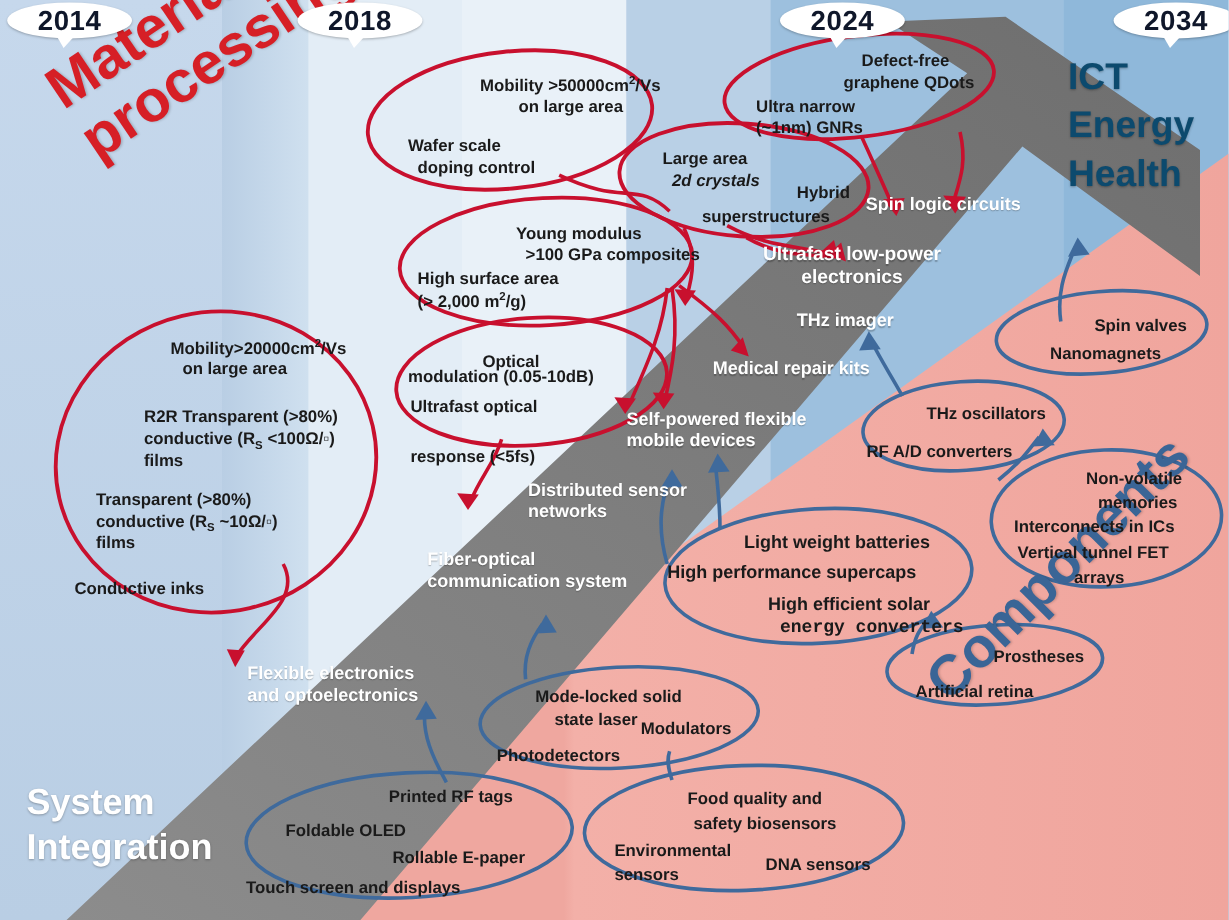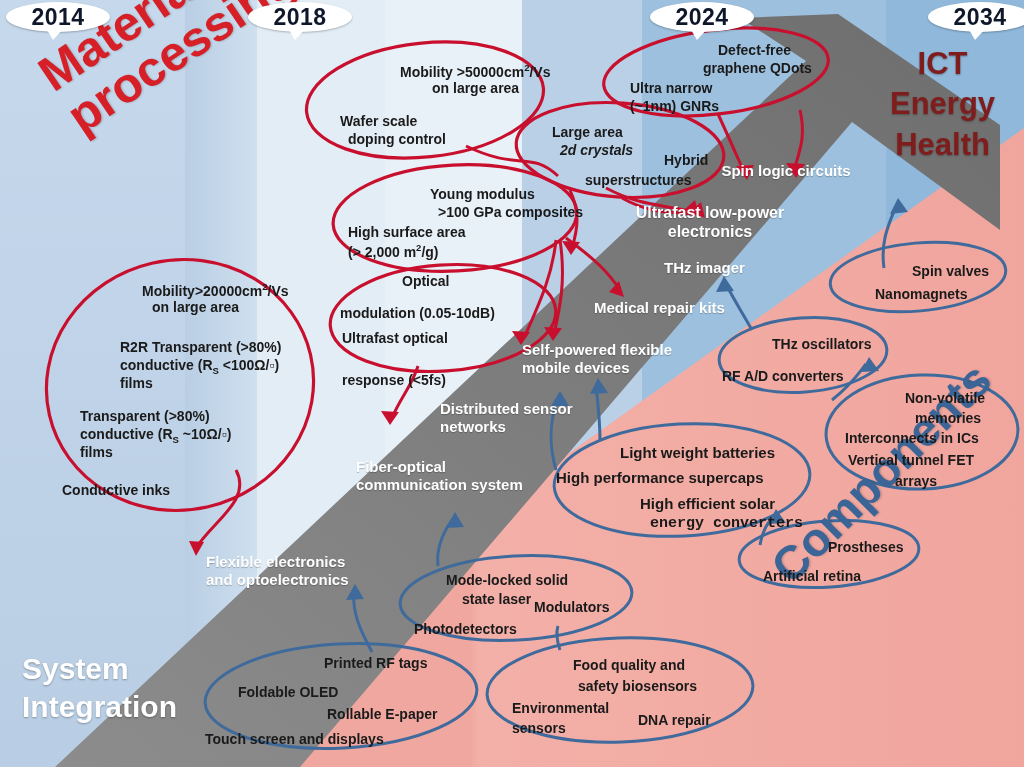--- a/index.html
+++ b/index.html
@@ -16,21 +16,21 @@
         box-shadow:0 1px 2px rgba(0,0,0,.25);}
   .yearcallout .tail{position:absolute;left:40px;top:26px;width:0;height:0;
         border-left:7px solid transparent;border-right:11px solid transparent;border-top:12px solid #fff;}
   .yearcallout .yr{position:absolute;left:0;top:0;width:104px;height:30px;line-height:30px;text-align:center;
         font-size:23px;font-weight:bold;color:#0f172a;letter-spacing:.5px;}
   .bigtitle{position:absolute;font-weight:bold;white-space:pre-line;}
   #t-materials{left:30px;top:58px;font-size:49px;color:#d61f26;transform:rotate(-34deg);transform-origin:left top;
         line-height:1.05;text-shadow:1px 1px 2px rgba(0,0,0,.18);}
   #t-components{left:760px;top:555px;font-size:47px;color:#3a6596;transform:rotate(-45deg);transform-origin:left top;
         text-shadow:1px 1px 2px rgba(0,0,0,.18);}
-  #t-icthealth{left:890px;top:44px;font-size:31px;color:#7f1d1d;text-align:center;line-height:1.3;
+  #t-icthealth{left:890px;top:44px;font-size:31px;color:#0c4a6e;text-align:left;line-height:1.3;
         text-shadow:0 1px 2px rgba(0,0,0,.3);}
   #t-sysint{left:22px;top:650px;font-size:30px;color:#fff;line-height:1.25;text-shadow:0 1px 2px rgba(0,0,0,.3);}
   .sup{font-size:.68em;vertical-align:super;}
   .sub{font-size:.68em;vertical-align:sub;}
 </style>
 </head>
 <body>
 
 <div id="stage">
 
@@ -201,21 +201,21 @@
       <div class="lbl" style="left: 664px; top: 152px; font-size: 14px;">Hybrid</div>
       <div class="lbl" style="left: 585px; top: 172px; font-size: 14px;">superstructures</div>
       <div class="lbl" style="left: 718px; top: 42px; font-size: 14px;">Defect-free</div>
       <div class="lbl" style="left: 703px; top: 60px; font-size: 14px;">graphene QDots</div>
       <div class="lbl" style="left: 630px; top: 80px; font-size: 14px;">Ultra narrow</div>
       <div class="lbl" style="left: 630px; top: 98px; font-size: 14px;">(~1nm) GNRs</div>
       <div class="lbl" style="left: 418px; top: 186px; font-size: 14px; margin-left: 12px;">Young modulus</div>
       <div class="lbl" style="left: 438px; top: 204px; font-size: 14px;">&gt;100 GPa composites</div>
       <div class="lbl" style="left: 348px; top: 224px; font-size: 14px;">High surface area</div>
       <div class="lbl" style="left: 348px; top: 242px; font-size: 14px;">(&gt; 2,000 m<span class="sup">2</span>/g)</div>
-      <div class="lbl" style="left: 402px; top: 273px; font-size: 14px; text-align: right;">Optical</div>
+      <div class="lbl" style="left: 402px; top: 293px; font-size: 14px; text-align: right;">Optical</div>
       <div class="lbl" style="left: 340px; top: 305px; font-size: 14px;">modulation (0.05-10dB)</div>
       <div class="lbl" style="left: 342px; top: 330px; font-size: 14px;">Ultrafast  optical</div>
       <div class="lbl" style="left: 342px; top: 348px; font-size: 14px; margin-top: 24px;">response (&lt;5fs)</div>
     </div>
   <div id="bluetext-layer">
       <div class="lbl" style="left: 912px; top: 263px; font-size: 14px;">Spin valves</div>
       <div class="lbl" style="left: 875px; top: 286px; font-size: 14px;">Nanomagnets</div>
       <div class="lbl" style="left: 772px; top: 336px; font-size: 14px;">THz oscillators</div>
       <div class="lbl" style="left: 722px; top: 368px; font-size: 14px;">RF A/D converters</div>
       <div class="lbl" style="left: 905px; top: 390px; font-size: 14px;">Non-volatile</div>
@@ -234,16 +234,16 @@
       <div class="lbl" style="left: 534px; top: 599px; font-size: 14px;">Modulators</div>
       <div class="lbl" style="left: 414px; top: 621px; font-size: 14px;">Photodetectors</div>
       <div class="lbl" style="left: 324px; top: 655px; font-size: 14px;">Printed RF tags</div>
       <div class="lbl" style="left: 238px; top: 684px; font-size: 14px;">Foldable OLED</div>
       <div class="lbl" style="left: 327px; top: 706px; font-size: 14px;">Rollable E-paper</div>
       <div class="lbl" style="left: 205px; top: 731px; font-size: 14px;">Touch screen and displays</div>
       <div class="lbl" style="left: 573px; top: 657px; font-size: 14px;">Food quality and</div>
       <div class="lbl" style="left: 578px; top: 678px; font-size: 14px;">safety biosensors</div>
       <div class="lbl" style="left: 512px; top: 700px; font-size: 14px;">Environmental</div>
       <div class="lbl" style="left: 512px; top: 720px; font-size: 14px;">sensors</div>
-      <div class="lbl" style="left: 638px; top: 712px; font-size: 14px;">DNA repair</div>
+      <div class="lbl" style="left: 638px; top: 712px; font-size: 14px;">DNA sensors</div>
     </div>
 
 </div>
 
 </body></html>

